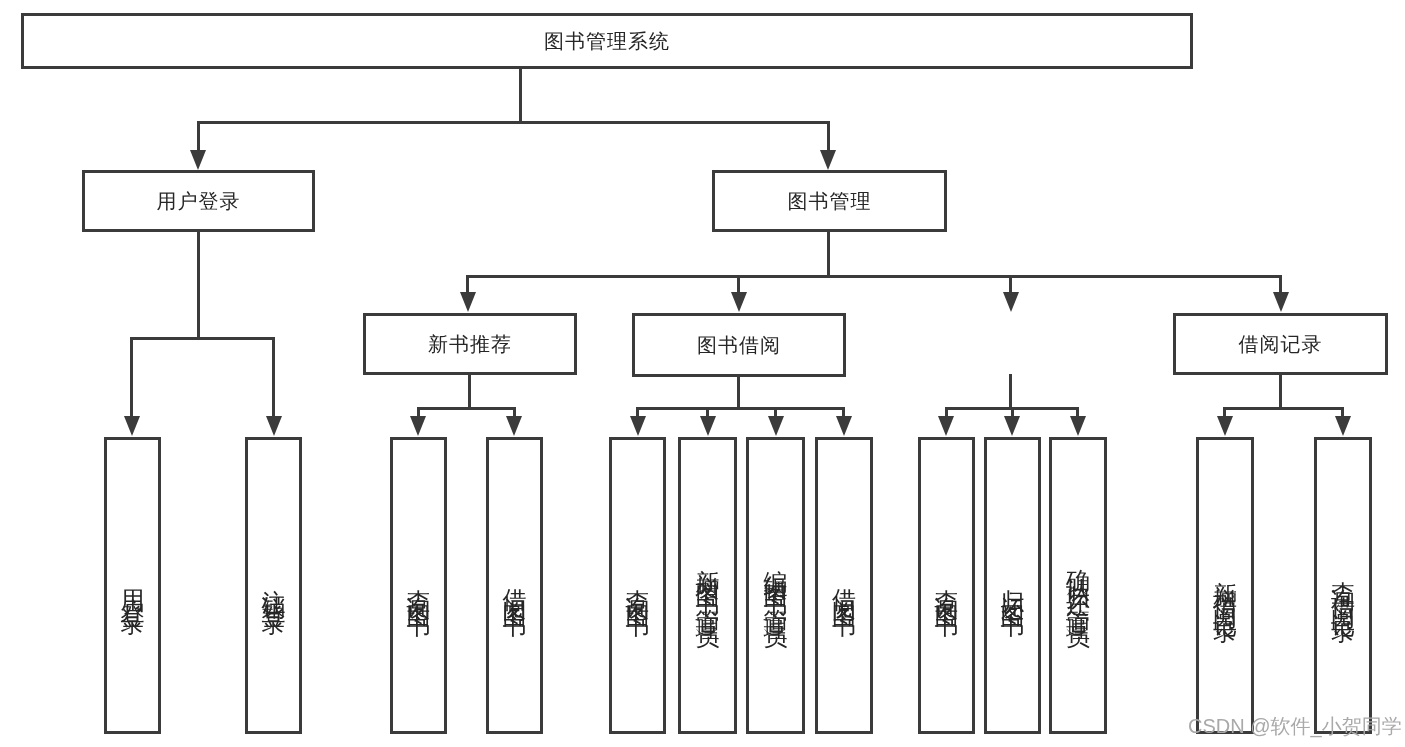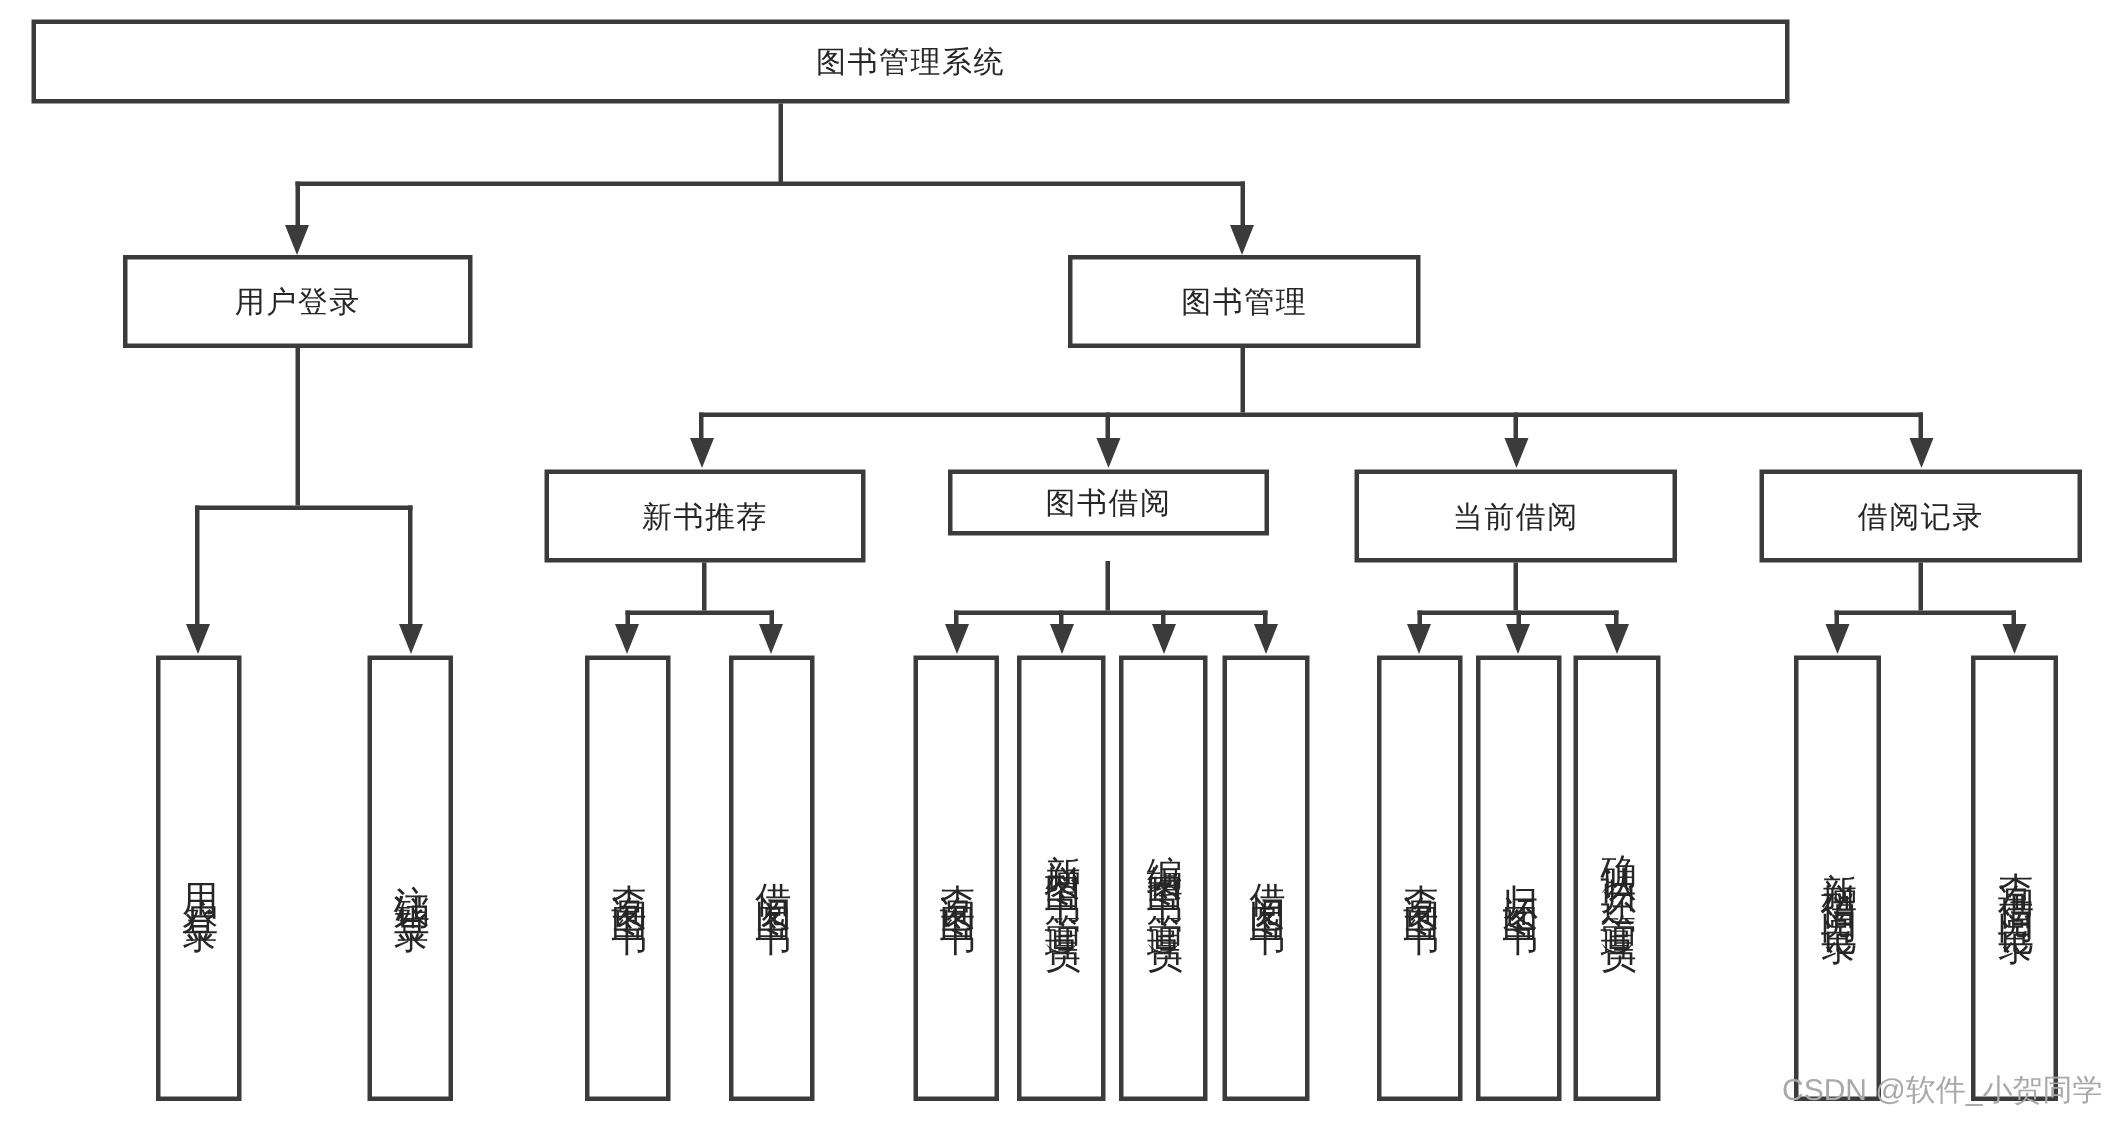--- a/index.html
+++ b/index.html
@@ -39,21 +39,21 @@
     text-orientation: mixed;
     font-size: 24px;
     letter-spacing: 8px;
     line-height: 1;
     color: var(--text);
   }
   #root { left: 21px;  top: 13px;  width: 1172px; height: 56px; }
   #n1a  { left: 82px;  top: 170px; width: 233px;  height: 62px; }
   #n1b  { left: 712px; top: 170px; width: 235px;  height: 62px; }
   #n2a  { left: 363px; top: 313px; width: 214px;  height: 62px; }
-  #n2b  { left: 632px; top: 313px; width: 214px;  height: 44px; justify-content: center; }
+  #n2b  { left: 632px; top: 313px; width: 214px;  height: 64px; justify-content: center; }
   #n2c  { left: 903px; top: 313px; width: 215px;  height: 62px; }
   #n2d  { left: 1173px;top: 313px; width: 215px;  height: 62px; }
   .leaf { top: 437px; height: 297px; }
   #leaf1  { left: 104px;  width: 57px; }
   #leaf2  { left: 245px;  width: 57px; }
   #leaf3  { left: 390px;  width: 57px; }
   #leaf4  { left: 486px;  width: 57px; }
   #leaf5  { left: 609px;  width: 57px; }
   #leaf6  { left: 678px;  width: 59px; }
   #leaf7  { left: 746px;  width: 59px; }
@@ -153,23 +153,20 @@
   <div class="box" id="n2a">
     <span>新书推荐</span>
   </div>
 
   <div class="box" id="n1b">
     <span>图书管理</span>
   </div>
   <div class="box" id="n2b">
     <span>图书借阅</span>
   </div>
-  <div class="box" id="n2c">
-    <span>当前借阅</span>
-  </div>
   <div class="box" id="n2d">
     <span>借阅记录</span>
   </div>
 
   <div class="box leaf" id="leaf1">
     <span class="vtext">用户登录</span>
   </div>
   <div class="box leaf" id="leaf2">
     <span class="vtext">注销登录</span>
   </div>

